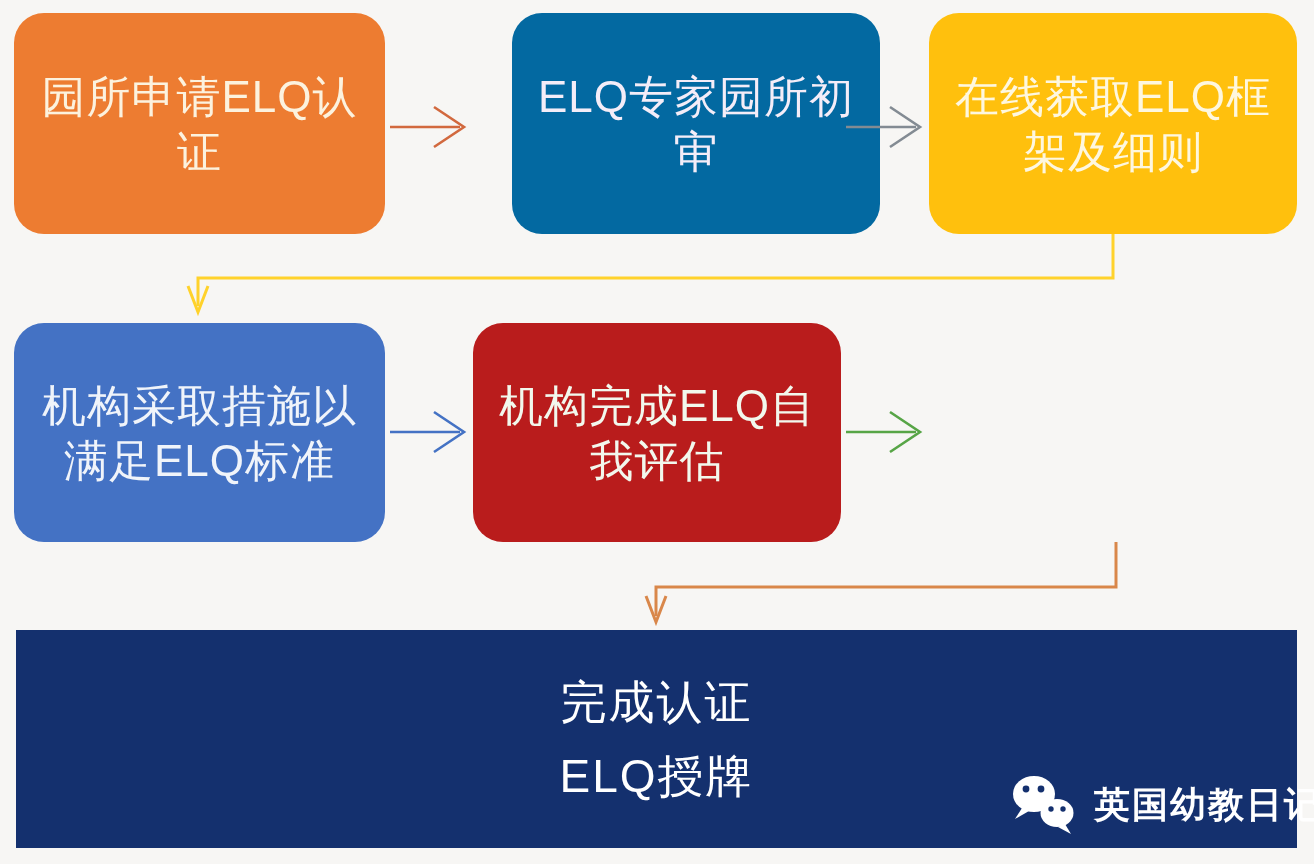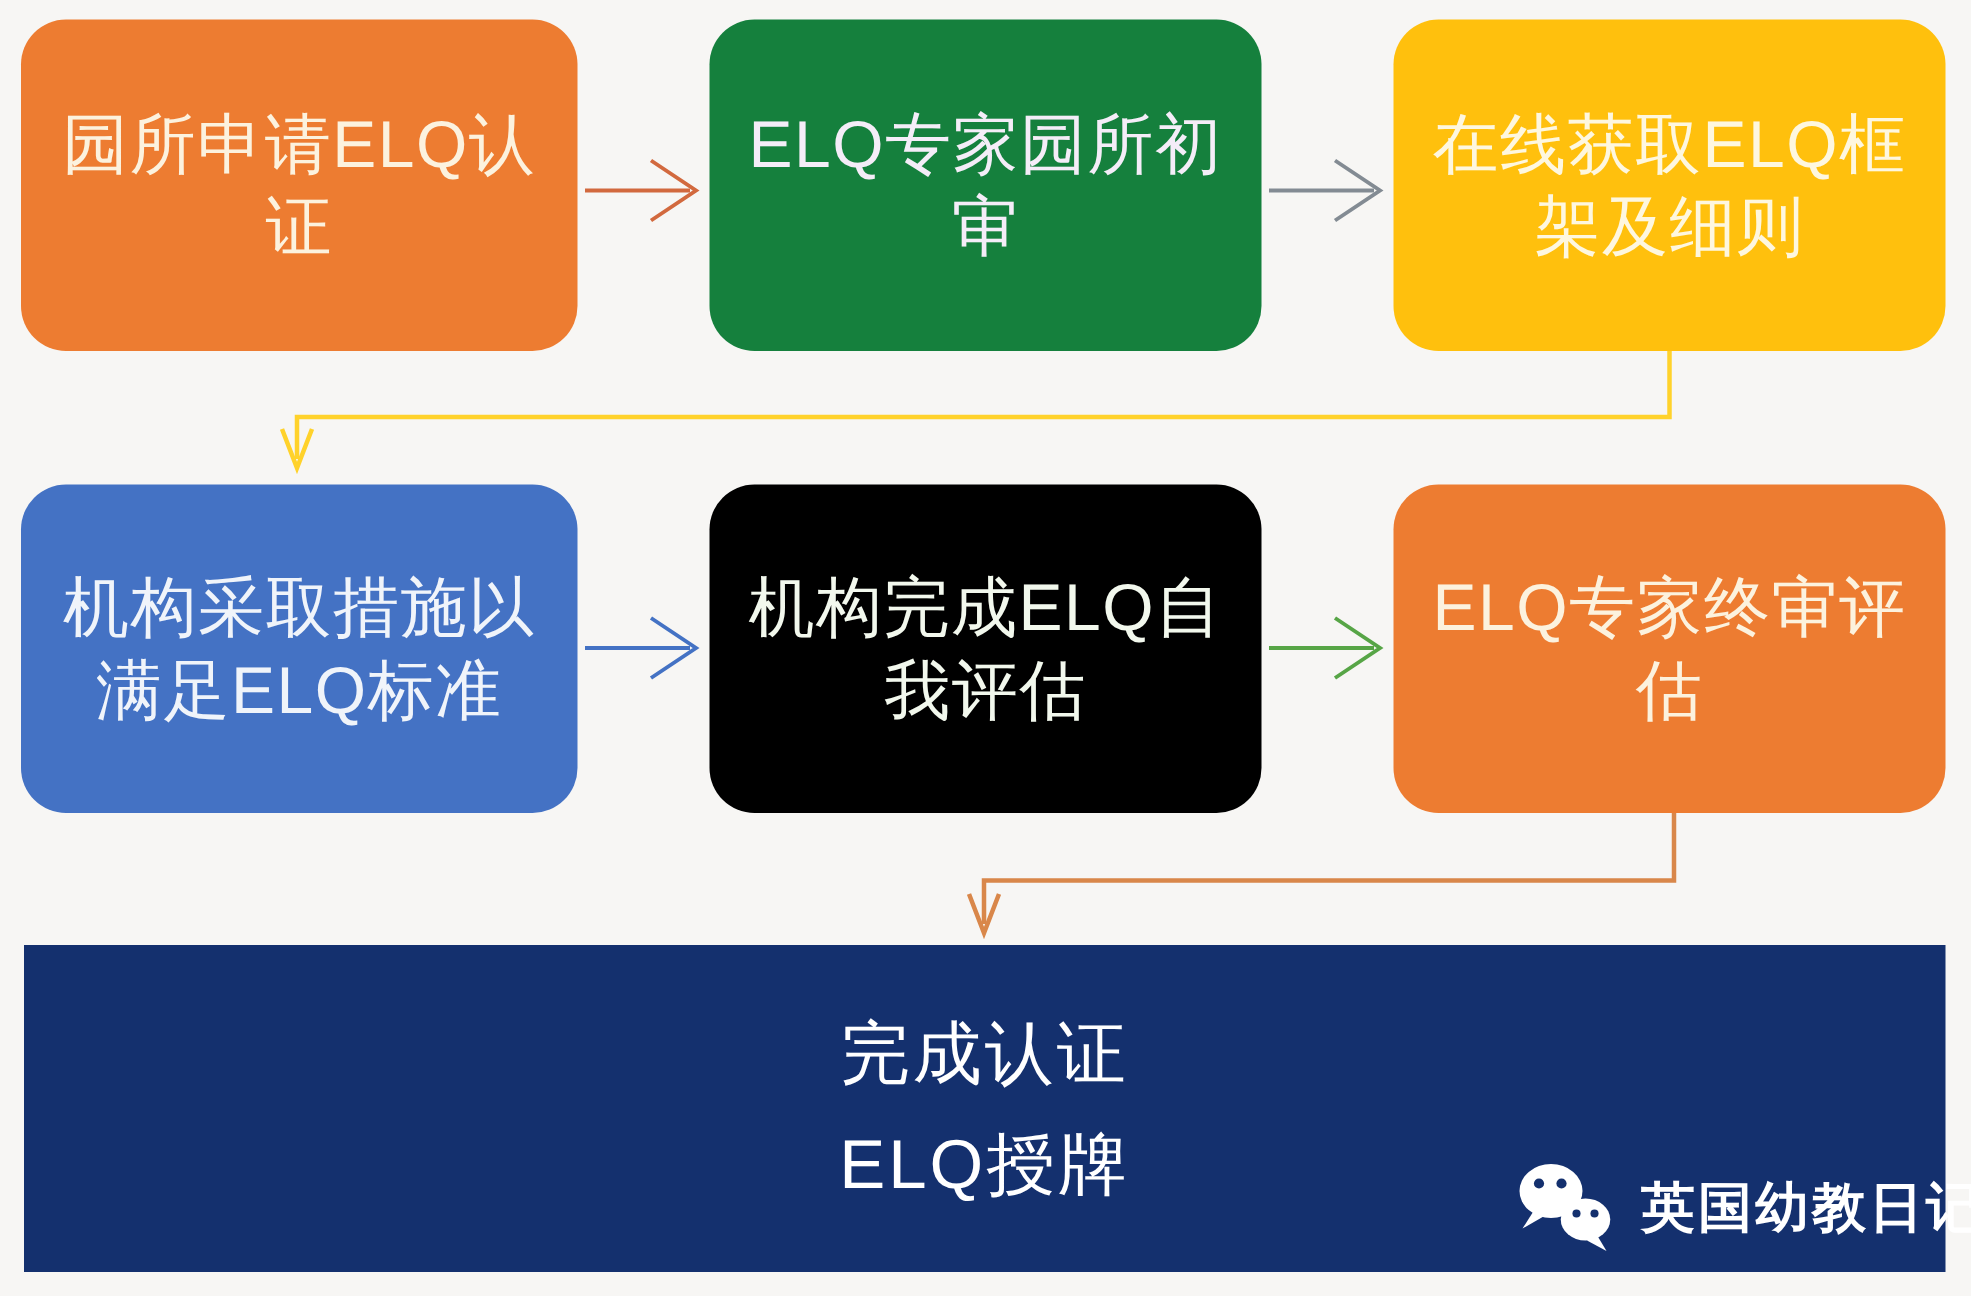--- a/index.html
+++ b/index.html
@@ -78,31 +78,29 @@
     white-space: nowrap;
   }
 </style>
 </head>
 <body>
 
 <div class="canvas" style="background: rgb(247, 246, 244);">
 
   <div class="box r1 c1" style="background: rgb(237, 124, 49); color: rgb(252, 242, 222);">园所申请ELQ认
 证</div>
-  <div class="box r1 c2" style="background: #15803d; color: rgb(244, 237, 248);">ELQ专家园所初
+  <div class="box r1 c2" style="background: #0369a1; color: rgb(244, 237, 248); margin-left: 39px;">ELQ专家园所初
 审</div>
   <div class="box r1 c3" style="background: rgb(255, 192, 13); color: rgb(254, 247, 223); text-align: center;">在线获取ELQ框
 架及细则</div>
 
   <div class="box r2 c1" style="background: rgb(68, 114, 196); color: rgb(240, 244, 250);">机构采取措施以
 满足ELQ标准</div>
-  <div class="box r2 c2" style="background: #000000; color: rgb(242, 248, 237);">机构完成ELQ自
+  <div class="box r2 c2" style="background: #b91c1c; color: rgb(242, 248, 237);">机构完成ELQ自
 我评估</div>
-  <div class="box r2 c3" style="background: rgb(237, 124, 49); color: rgb(252, 242, 222);">ELQ专家终审评
-估</div>
 
   <svg class="arrow a-right-1" width="82" height="60" viewBox="0 0 82 60" style="color: rgb(210, 105, 62);">
     <line x1="2" y1="30" x2="72" y2="30" stroke="currentColor" stroke-width="2.6" fill="none"></line>
     <polyline points="46,10 76,30 46,50" stroke="currentColor" stroke-width="2.6" fill="none"></polyline>
   </svg>
 
   <svg class="arrow a-right-2" width="82" height="60" viewBox="0 0 82 60" style="color: rgb(131, 139, 147);">
     <line x1="2" y1="30" x2="72" y2="30" stroke="currentColor" stroke-width="2.6" fill="none"></line>
     <polyline points="46,10 76,30 46,50" stroke="currentColor" stroke-width="2.6" fill="none"></polyline>
   </svg>

